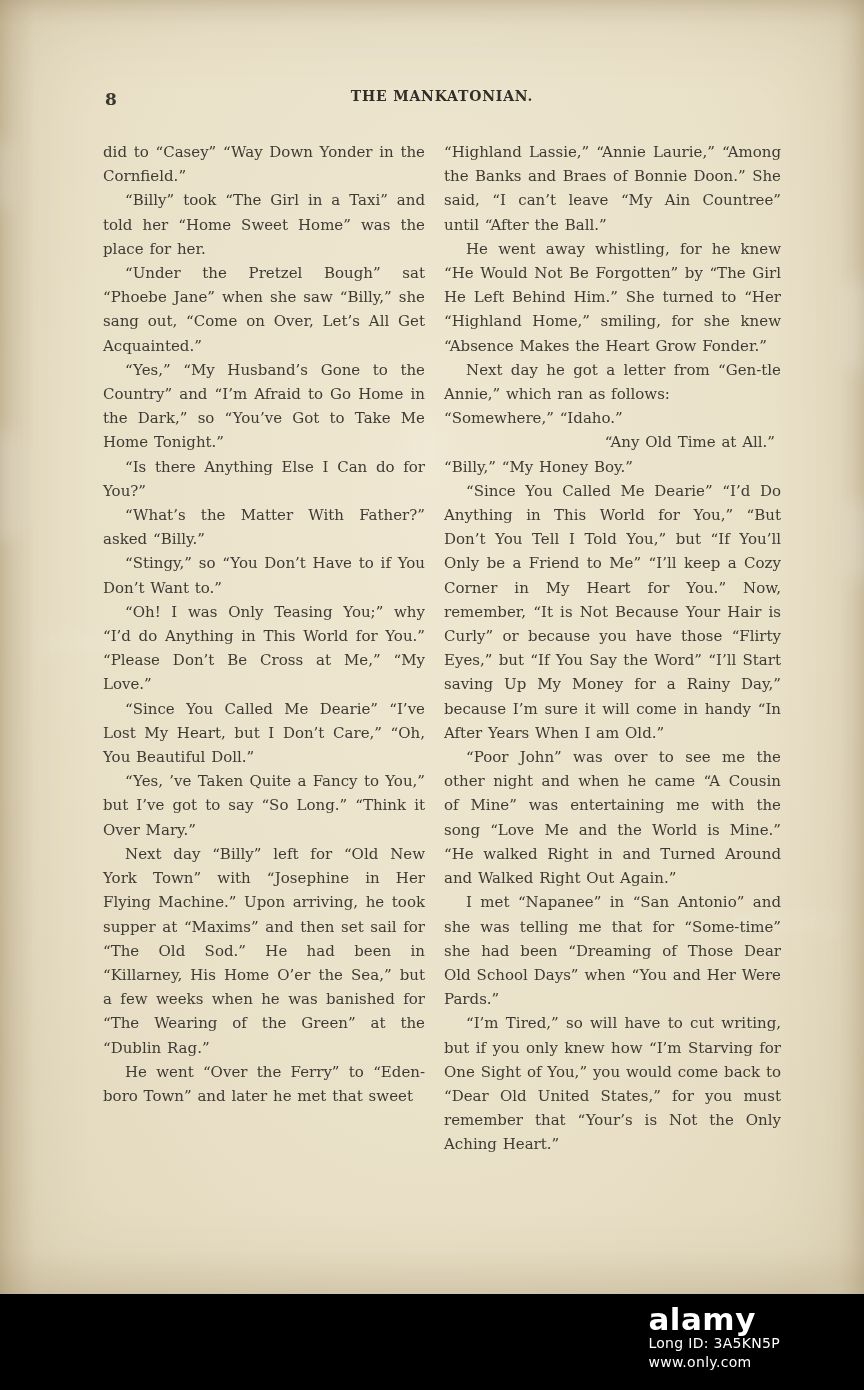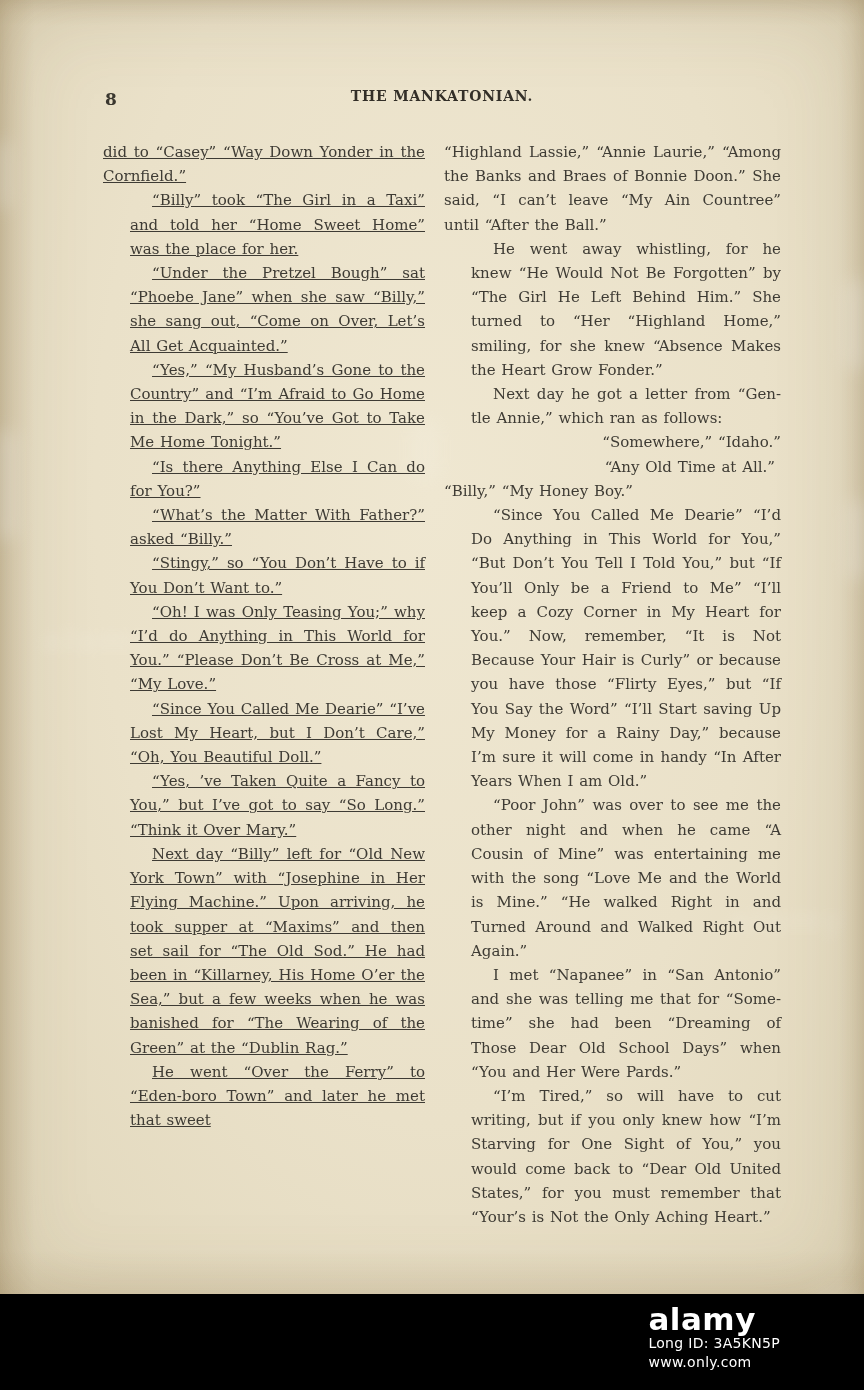--- a/index.html
+++ b/index.html
@@ -95,25 +95,25 @@
   }
   .columns {
     display: flex;
     gap: 19px;
     margin-top: 24px;
     font-family: "DejaVu Serif", "Liberation Serif", serif;
     font-size: 15px;
     line-height: 24.2px;
   }
   .col { text-align: justify; }
-  .col.left  { width: 322px; text-decoration: underline; }
+  .col.left  { width: 322px; }
   .col.right { width: 337px; }
   .para { margin: 0; word-spacing: 1px; }
-  .para.indent { text-indent: 22px; margin-left: 27px; }
-  .para.align-center { text-align: right; text-indent: 0; }
+  .para.indent { text-indent: 22px; }
+  .para.align-center { text-align: left; text-indent: 0; }
   .para.align-right  { text-align: right;  text-indent: 0; padding-right: 6px; }
 
   
   .alamy-bar {
     position: absolute;
     left: 0;
     bottom: 8px;
     width: 864px;
     height: 88px;
     background: #000;

